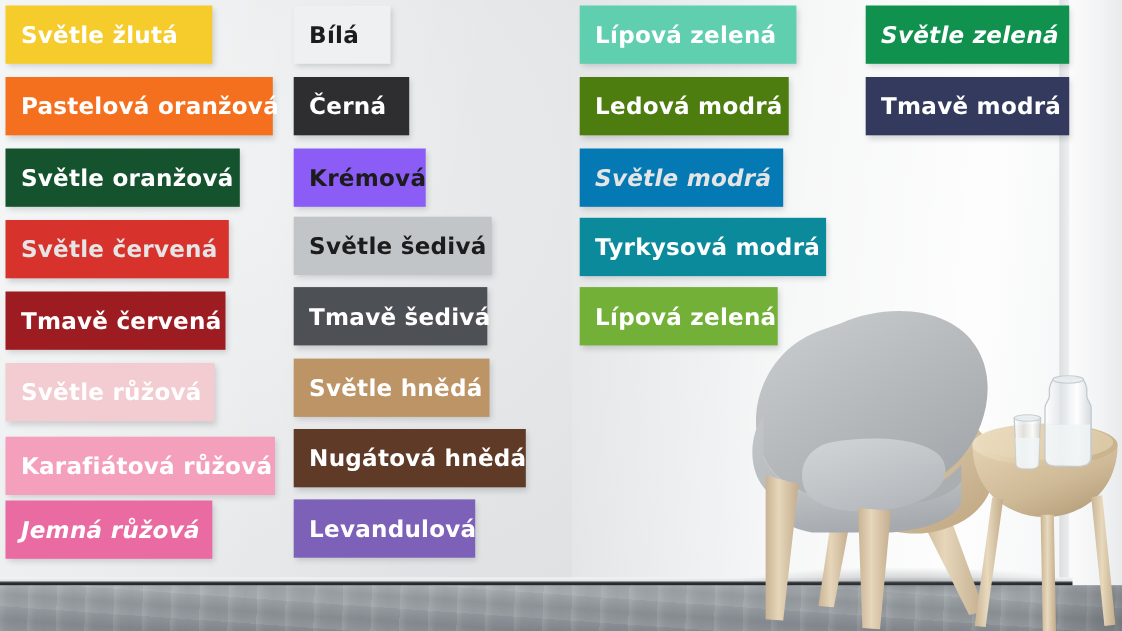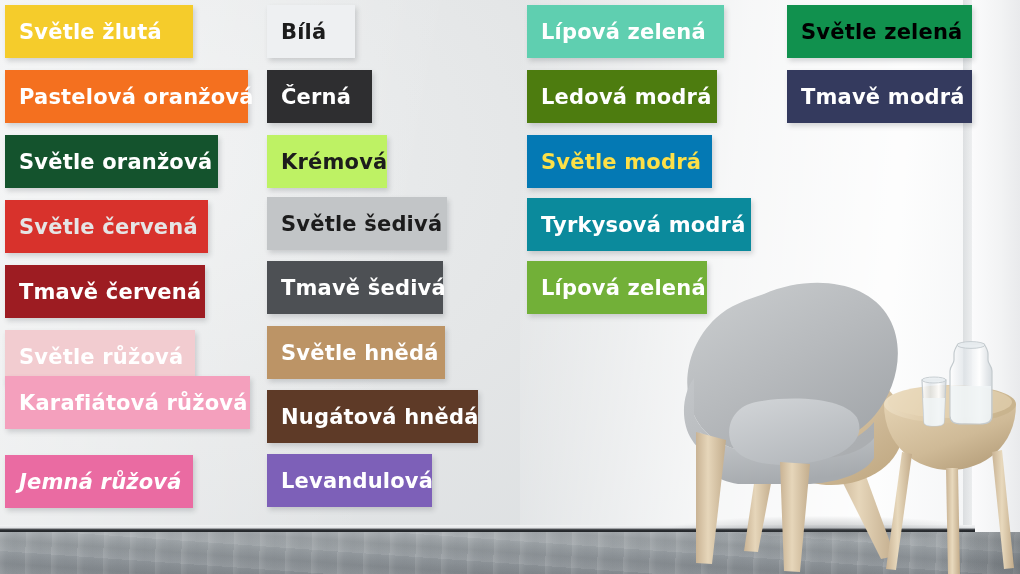--- a/index.html
+++ b/index.html
@@ -227,32 +227,32 @@
     </svg>
   </div>
 
   <div id="swatch-layer">
       <div class="swatch" style="left: 5px; top: 5px; width: 188px; background: rgb(245, 204, 43); color: rgb(255, 255, 255);">Světle žlutá</div>
       <div class="swatch" style="left: 5px; top: 70px; width: 243px; background: rgb(244, 112, 31); color: rgb(255, 255, 255);">Pastelová oranžová</div>
       <div class="swatch" style="left: 5px; top: 135px; width: 213px; background: #14532d; color: rgb(255, 255, 255);">Světle oranžová</div>
       <div class="swatch" style="left: 5px; top: 200px; width: 203px; background: rgb(216, 50, 44); color: #e5e5e5;">Světle červená</div>
       <div class="swatch" style="left: 5px; top: 265px; width: 200px; background: rgb(157, 28, 34); color: rgb(255, 255, 255);">Tmavě červená</div>
       <div class="swatch" style="left: 5px; top: 330px; width: 190px; background: rgb(242, 204, 208); color: rgb(255, 255, 255);">Světle růžová</div>
-      <div class="swatch" style="left: 5px; top: 376px; width: 245px; background: rgb(244, 160, 189); color: rgb(255, 255, 255);">Karafiátová růžová</div>
+      <div class="swatch" style="left: 5px; top: 397px; width: 245px; background: rgb(244, 160, 189); color: rgb(255, 255, 255);">Karafiátová růžová</div>
       <div class="swatch" style="left: 5px; top: 455px; width: 188px; background: rgb(234, 107, 162); color: rgb(255, 255, 255); font-style: italic;">Jemná růžová</div>
       <div class="swatch" style="left: 267px; top: 5px; width: 88px; background: rgb(238, 240, 242); color: rgb(28, 28, 28);">Bílá</div>
       <div class="swatch" style="left: 267px; top: 70px; width: 105px; background: rgb(46, 46, 48); color: rgb(255, 255, 255);">Černá</div>
-      <div class="swatch" style="left: 267px; top: 135px; width: 120px; background: #bef264; color: rgb(28, 28, 28);">Krémová</div>
+      <div class="swatch" style="left: 267px; top: 135px; width: 120px; background: #8b5cf6; color: rgb(28, 28, 28);">Krémová</div>
       <div class="swatch" style="left: 267px; top: 197px; width: 180px; background: rgb(194, 197, 199); color: rgb(28, 28, 28);">Světle šedivá</div>
       <div class="swatch" style="left: 267px; top: 261px; width: 176px; background: rgb(77, 80, 84); color: #ffffff;">Tmavě šedivá</div>
       <div class="swatch" style="left: 267px; top: 326px; width: 178px; background: rgb(188, 148, 102); color: rgb(255, 255, 255);">Světle hnědá</div>
       <div class="swatch" style="left: 267px; top: 390px; width: 211px; background: rgb(94, 58, 39); color: rgb(255, 255, 255);">Nugátová hnědá</div>
       <div class="swatch" style="left: 267px; top: 454px; width: 165px; background: rgb(125, 96, 184); color: rgb(255, 255, 255);">Levandulová</div>
       <div class="swatch" style="left: 527px; top: 5px; width: 197px; background: rgb(95, 207, 176); color: rgb(255, 255, 255);">Lípová zelená</div>
       <div class="swatch" style="left: 527px; top: 70px; width: 190px; background: #4d7c0f; color: rgb(255, 255, 255);">Ledová modrá</div>
-      <div class="swatch" style="left: 527px; top: 135px; width: 185px; background: rgb(4, 121, 180); color: #fde047;">Světle modrá</div>
+      <div class="swatch" style="left: 527px; top: 135px; width: 185px; background: rgb(4, 121, 180); color: #e5e5e5; font-style: italic;">Světle modrá</div>
       <div class="swatch" style="left: 527px; top: 198px; width: 224px; background: rgb(11, 138, 156); color: rgb(255, 255, 255);">Tyrkysová modrá</div>
       <div class="swatch" style="left: 527px; top: 261px; width: 180px; background: rgb(114, 176, 56); color: rgb(255, 255, 255);">Lípová zelená</div>
-      <div class="swatch" style="left: 787px; top: 5px; width: 185px; background: rgb(17, 145, 78); color: #000000;">Světle zelená</div>
+      <div class="swatch" style="left: 787px; top: 5px; width: 185px; background: rgb(17, 145, 78); color: #ffffff; font-style: italic;">Světle zelená</div>
       <div class="swatch" style="left: 787px; top: 70px; width: 185px; background: rgb(52, 58, 94); color: rgb(255, 255, 255);">Tmavě modrá</div>
     </div>
 
 </div>
 
 </body></html>

